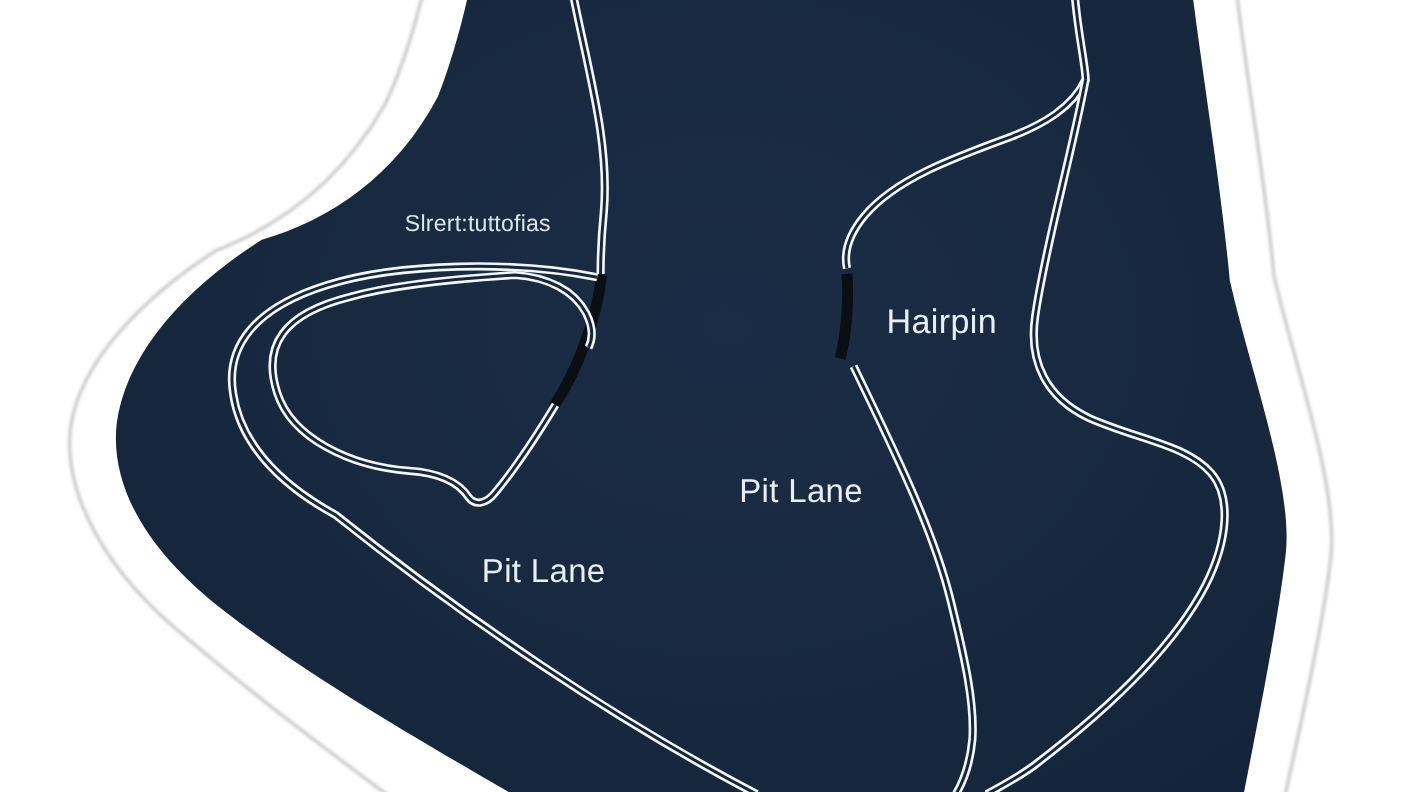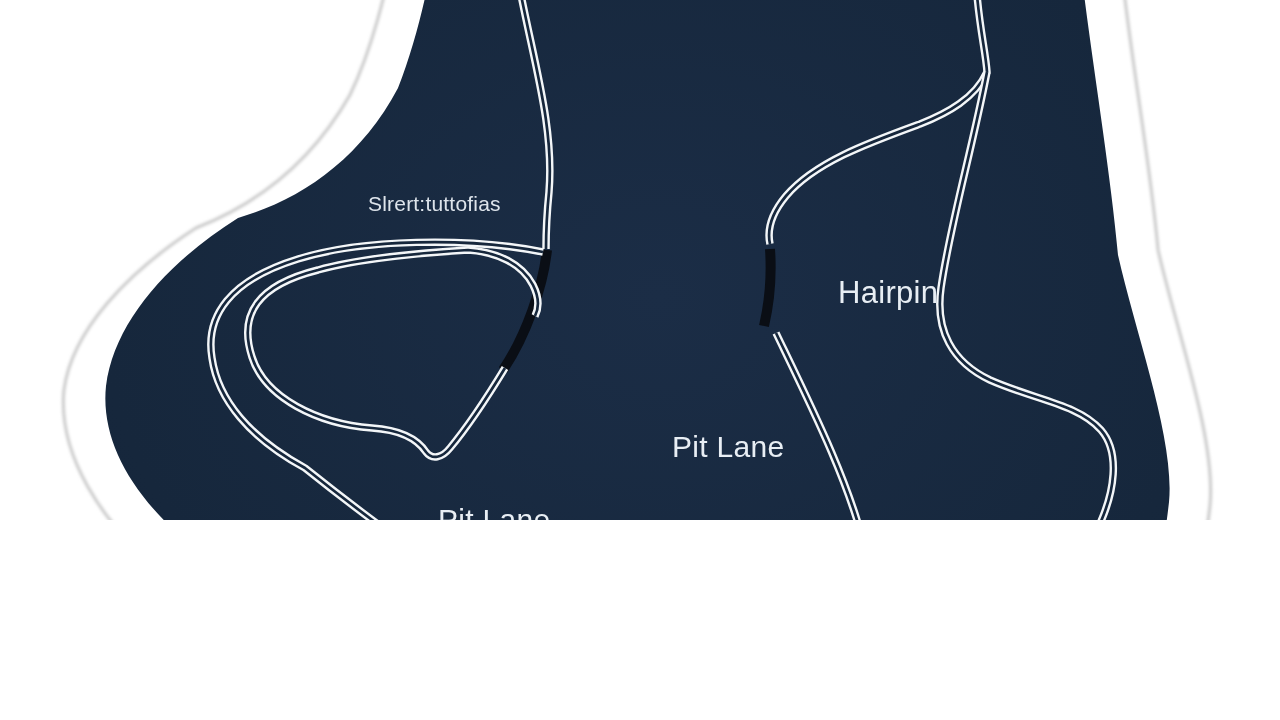--- a/index.html
+++ b/index.html
@@ -7,21 +7,21 @@
     --blob:#16273c;
     --blob-light:#1b2d46;
     --track-line:#f3f6f8;
     --sector-mark:#0a0e15;
     --border-line:#c8c8c8;
     --label-color:#e8eef4;
   }
   html,body{margin:0;padding:0;background:var(--bg);}
   #stage{
     position:relative;
-    width:1280px;height:520px;
+    width:1280px;height:720px;
     overflow:hidden;
     background:var(--bg);
     font-family:"Liberation Sans", sans-serif;
   }
   #stage svg{position:absolute;inset:0;display:block;}
   .line-outer{fill:none;stroke:var(--track-line);stroke-width:7.5;stroke-linecap:butt;stroke-linejoin:round;}
   .line-core{fill:none;stroke:var(--blob);stroke-width:2.7;stroke-linecap:butt;stroke-linejoin:round;}
   .sector{fill:none;stroke:var(--sector-mark);stroke-width:10;stroke-linecap:butt;}
   .map-label{
     position:absolute;
@@ -89,19 +89,19 @@
       <use href="#p-hairpin-exit" class="line-outer"></use>
         <use href="#p-hairpin-exit" class="line-core"></use>
       <use href="#p-right-s" class="line-outer"></use>
         <use href="#p-right-s" class="line-core"></use>
     </g>
   </svg>
 
   <div class="map-label label-sm" style="left:368px;top:192px;">Slrert:tuttofias</div>
 
 
-  <div class="map-label label-lg" style="left:838px;top:275px;font-size:31px;">Hairpin</div>
+  <div class="map-label label-lg" style="left:806px;top:275px;font-size:31px;">Hairpin</div>
 
   <div class="map-label label-lg" style="left:672px;top:430px;">Pit Lane</div>
 
   <div class="map-label label-lg" style="left:438px;top:503px;">Pit Lane</div>
 
 </div>
 
 </body></html>

